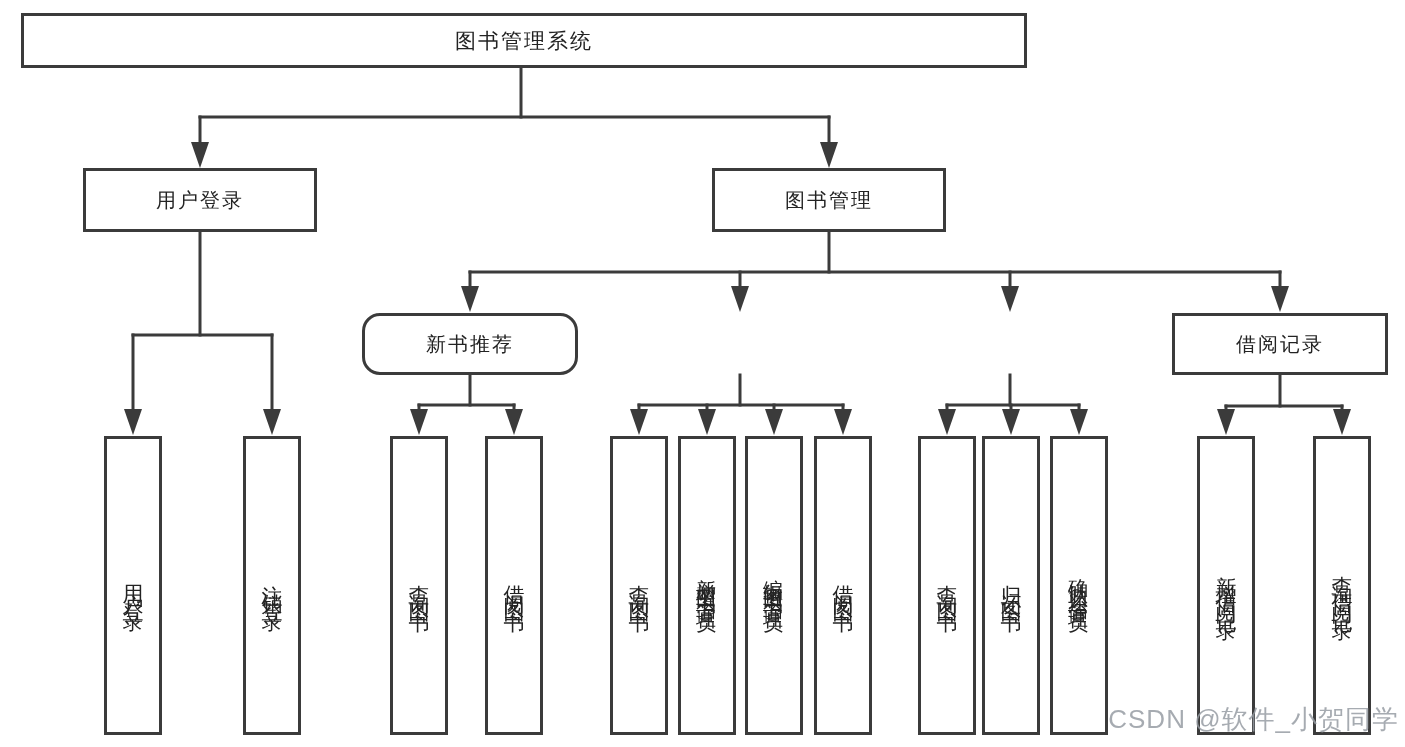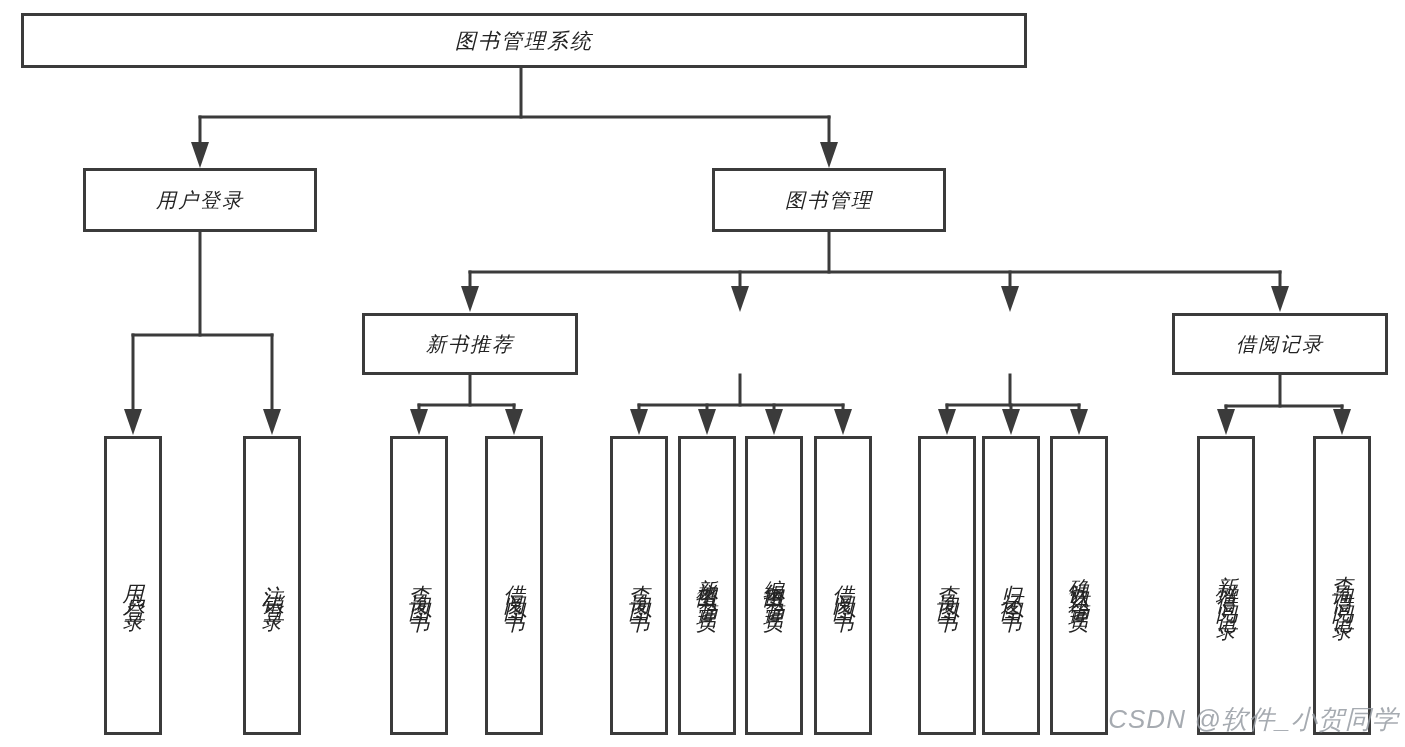--- a/index.html
+++ b/index.html
@@ -3,21 +3,20 @@
 <meta charset="utf-8">
 <style>
   html, body { margin: 0; padding: 0; background: #ffffff; }
   .canvas {
     position: relative;
     width: 1405px;
     height: 742px;
     background: #ffffff;
     font-family: "Liberation Sans", sans-serif;
     overflow: hidden;
-    font-style: italic;
   }
   svg.connectors {
     position: absolute;
     left: 0; top: 0;
     width: 1405px; height: 747px;
   }
   .node {
     position: absolute;
     box-sizing: border-box;
     background: #ffffff;
@@ -135,21 +134,21 @@
       <path d="M1217 409 L1235 409 L1226 435 Z"></path>
       <path d="M1333 409 L1351 409 L1342 435 Z"></path>
     </g>
   </svg>
 
   <div class="node h-node root-node" style="left:21px; top:13px; width:1006px; height:55px;">图书管理系统</div>
 
   <div class="node h-node" style="left:83px; top:168px; width:234px; height:64px;">用户登录</div>
   <div class="node h-node" style="left:712px; top:168px; width:234px; height:64px;">图书管理</div>
 
-  <div class="node h-node" style="left:362px; top:313px; width:216px; height:62px;">新书推荐</div>
+  <div class="node h-node" style="left:362px; top:313px; width:216px; height:62px;border-radius:18px;">新书推荐</div>
   <div class="node h-node" style="left:1172px; top:313px; width:216px; height:62px;">借阅记录</div>
 
   <div class="node leaf" style="left:104px;">用户登录</div>
   <div class="node leaf" style="left:243px;">注销登录</div>
 
   <div class="node leaf" style="left:390px;">查询图书</div>
   <div class="node leaf" style="left:485px;">借阅图书</div>
 
   <div class="node leaf" style="left:610px;">查询图书</div>
   <div class="node leaf leaf-tight" style="left:678px;">新增图书（管理员）</div>

